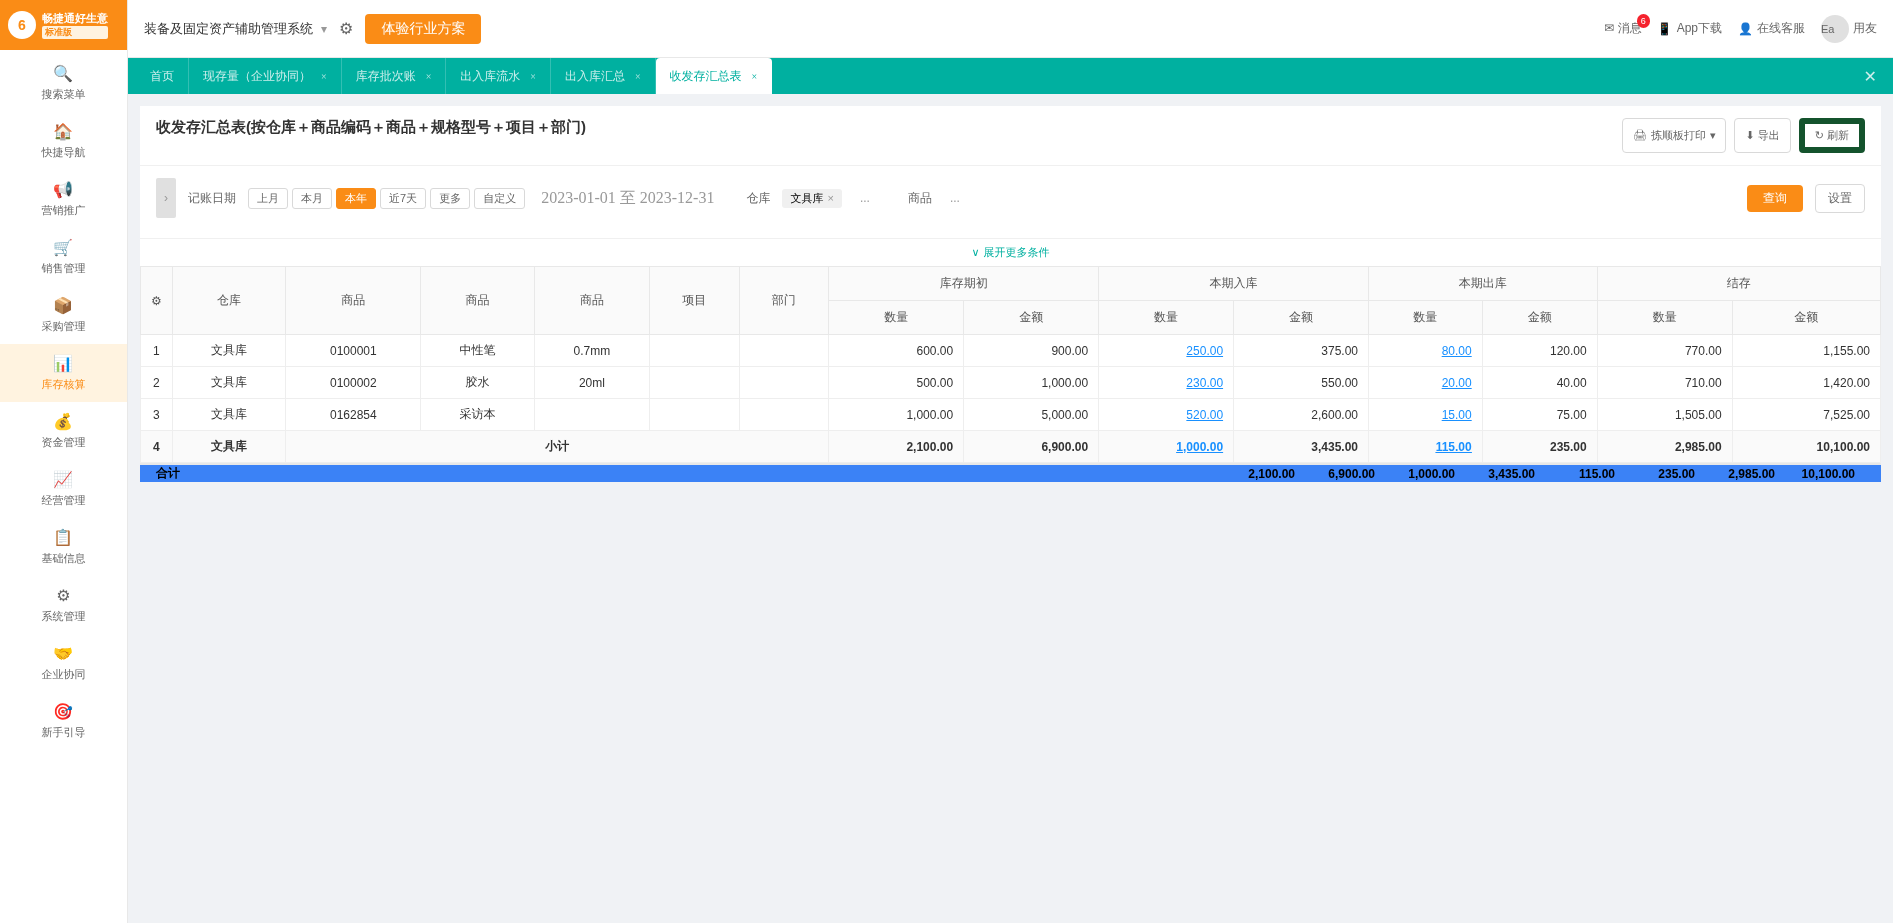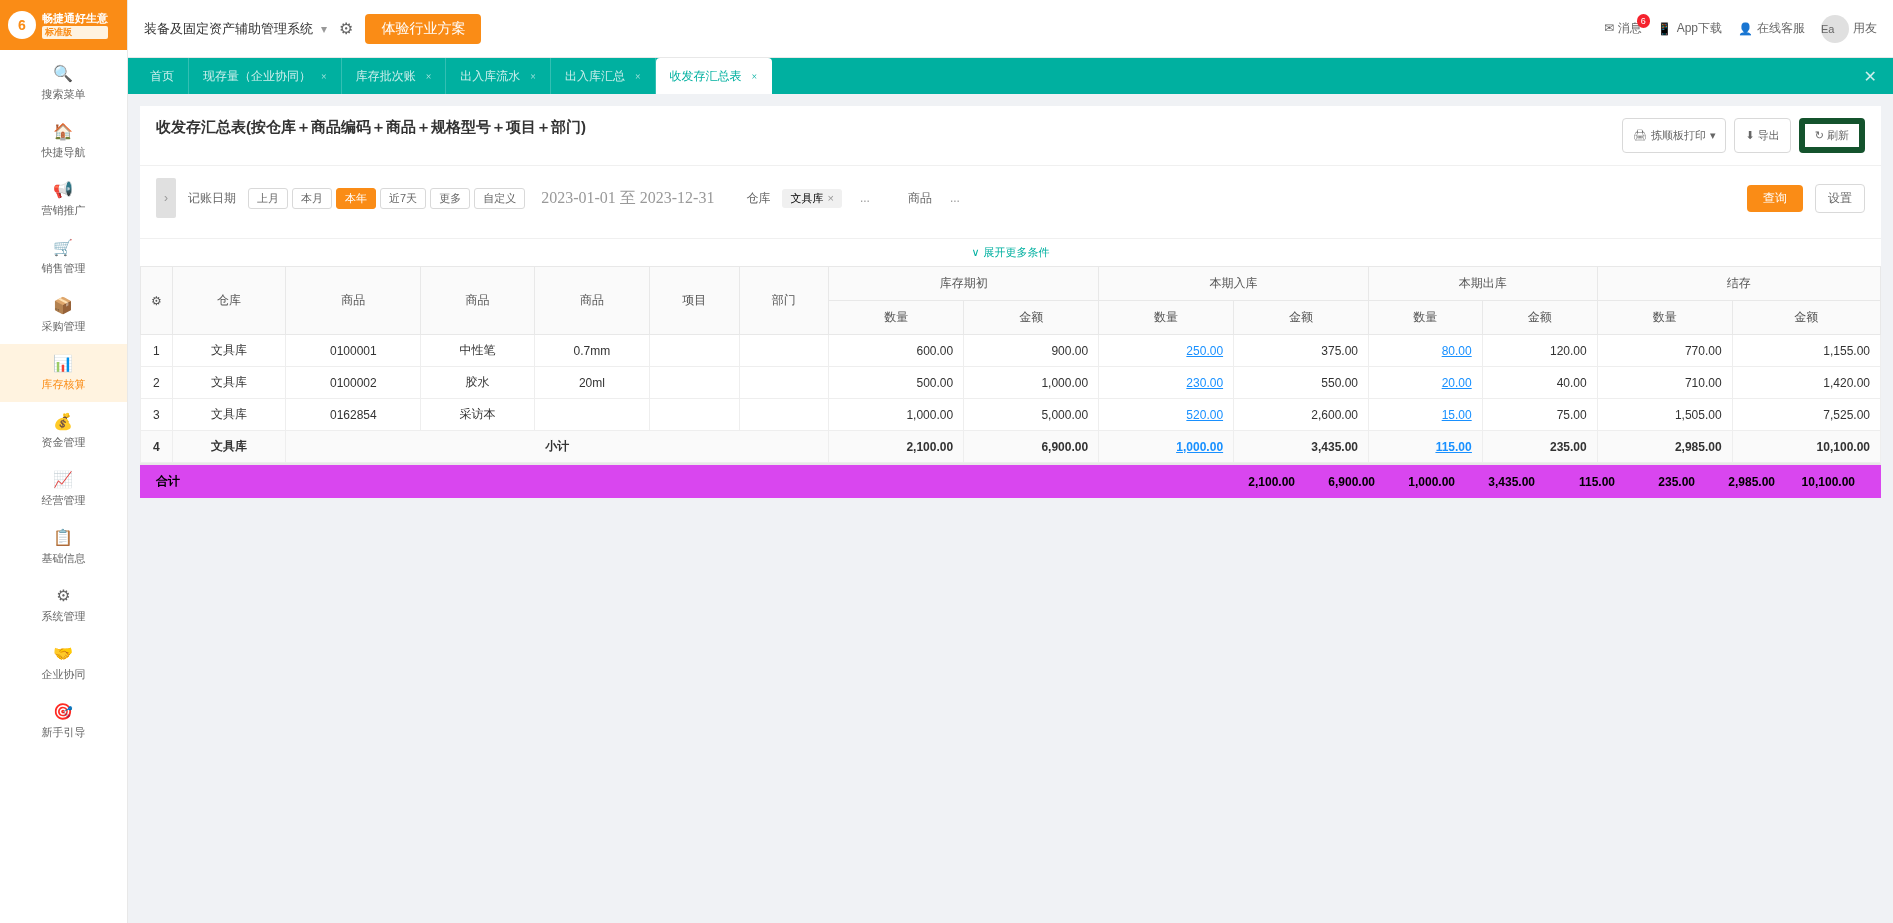--- a/index.html
+++ b/index.html
@@ -66,21 +66,21 @@
     thead tr { background: #fafafa; }
     thead th { padding: 8px 10px; text-align: center; border: 1px solid #e8e8e8; color: #555; font-weight: normal; white-space: nowrap; }
     tbody tr { background: #fff; }
     tbody td { padding: 7px 10px; text-align: center; border: 1px solid #eee; color: #333; white-space: nowrap; }
     tbody td.num { text-align: right; }
     tbody td.link { color: #1890ff; text-decoration: underline; cursor: pointer; }
     .subtotal-row td { font-weight: bold; background: #fafafa; }
     .settings-col { width: 30px; }
 
     
-    .bottom-bar { background: #d946ef; padding: 8px 16px; display: flex; align-items: center; border-top: 2px solid #e8e8e8; }
+    .bottom-bar { background: #3b82f6; padding: 0 16px; display: flex; align-items: center; border-top: 2px solid #e8e8e8; }
     .bottom-bar .total-label { font-weight: bold; margin-right: 20px; }
     .bottom-bar .total-cell { text-align: right; padding: 0 10px; min-width: 80px; font-weight: bold; }
 
     .filter-section { background: #fff; }
 
     .topbar-icon-btn { display: flex; align-items: center; gap: 4px; color: #666; font-size: 12px; cursor: pointer; }
   </style>
 </head>
 <body>
 

